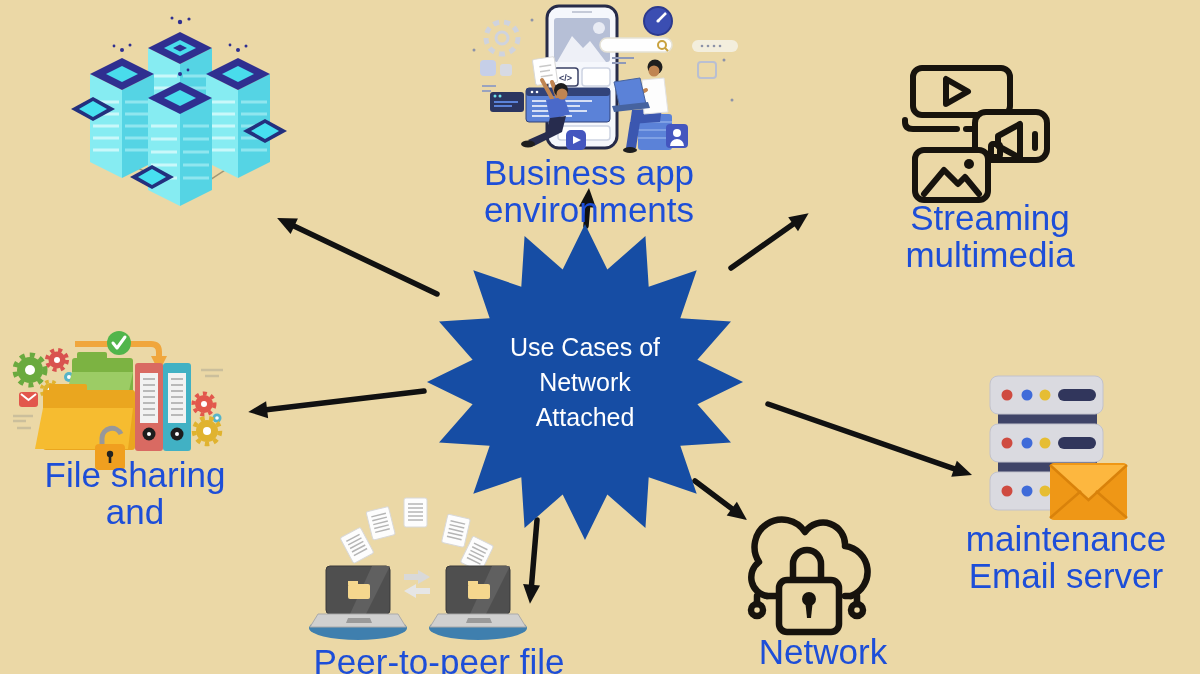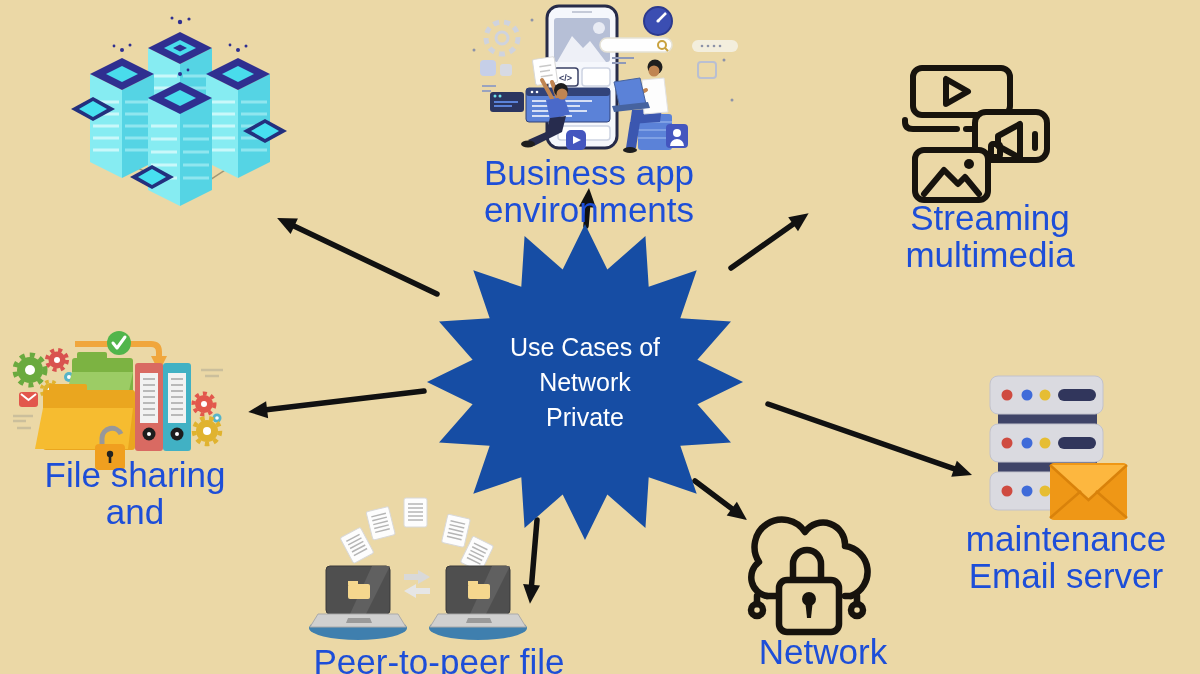--- a/index.html
+++ b/index.html
@@ -52,21 +52,21 @@
   <svg class="abs" style="left:425px;top:222px" width="320" height="320" viewBox="-162 -162 324 324">
     <polygon fill="#164da4" points="
       0,-160 22.6,-113.8 61.2,-147.8 64.5,-96.5 113.1,-113.1 96.5,-64.5 147.8,-61.2 113.8,-22.6
       160,0 113.8,22.6 147.8,61.2 96.5,64.5 113.1,113.1 64.5,96.5 61.2,147.8 22.6,113.8
       0,160 -22.6,113.8 -61.2,147.8 -64.5,96.5 -113.1,113.1 -96.5,64.5 -147.8,61.2 -113.8,22.6
       -160,0 -113.8,-22.6 -147.8,-61.2 -96.5,-64.5 -113.1,-113.1 -64.5,-96.5 -61.2,-147.8 -22.6,-113.8"></polygon>
   </svg>
   <div class="star-text">
     <div>Use Cases of</div>
     <div>Network</div>
-    <div>Private</div>
+    <div>Attached</div>
   </div>
 
   <svg class="abs" style="left:50px;top:12px" width="260" height="195" viewBox="0 0 260 195">
 
     <path d="M43,110 V134 L96,160 M108,171 L137,183 L215,132 V128" fill="none" stroke="#a39877" stroke-width="1.5"></path>
 
     <g>
       <polygon points="98,36 130,52 130,144 98,128" fill="#86ecf2"></polygon>
       <polygon points="162,36 130,52 130,144 162,128" fill="#55d4e4"></polygon>
       <path d="M101,64 H127 M101,76 H127 M101,88 H127 M101,100 H127 M101,112 H127 M101,124 H127" stroke="#c9f8fa" stroke-width="3"></path>

